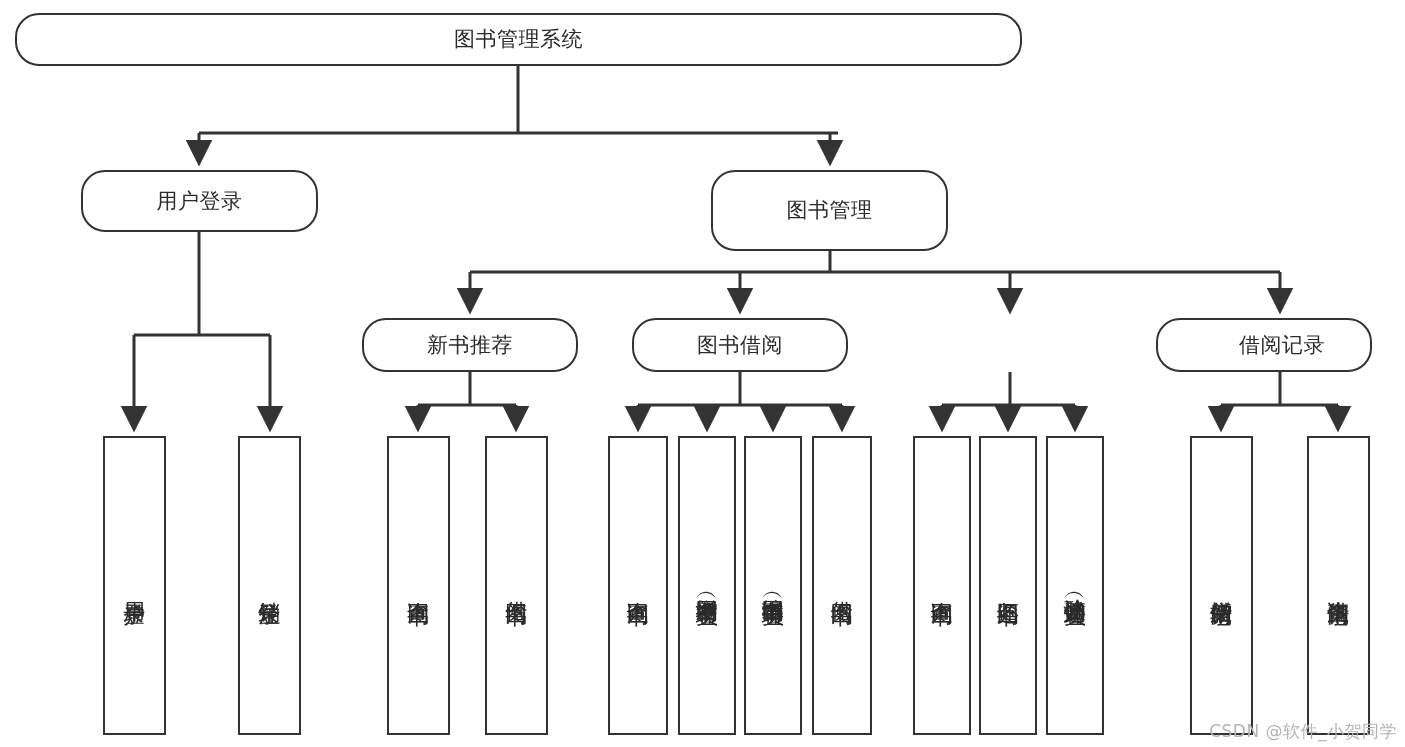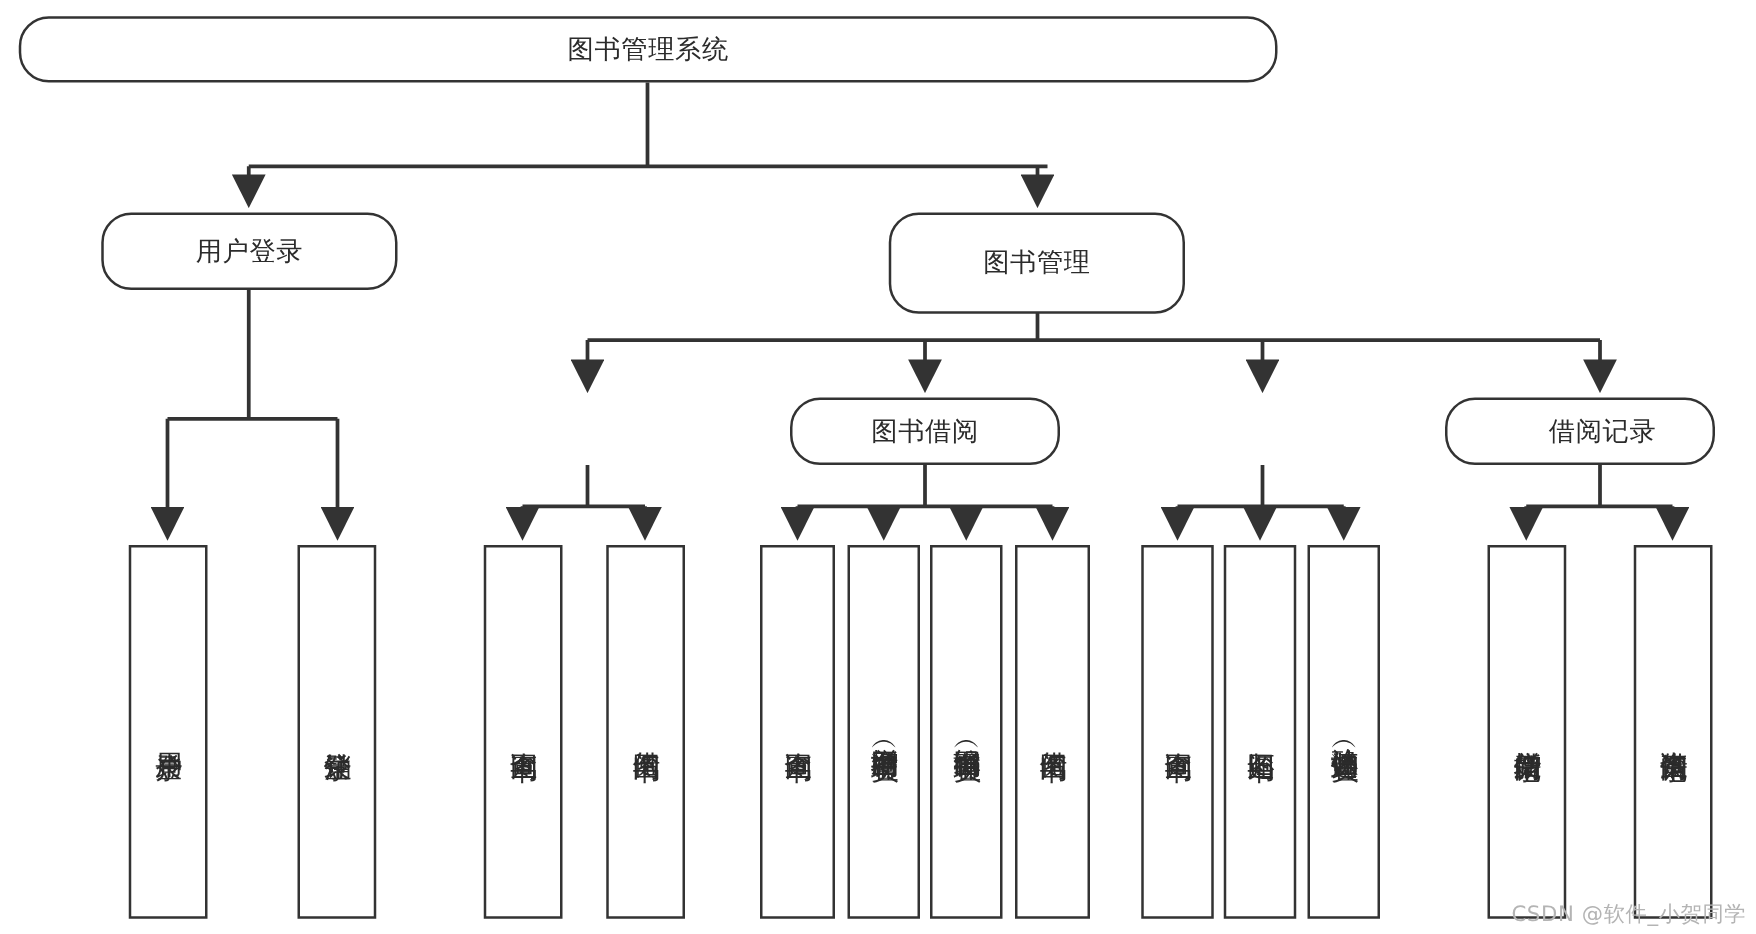--- a/index.html
+++ b/index.html
@@ -123,20 +123,21 @@
       <path d="M 1221 405 L 1221 428" marker-end="url(#arrow)"></path>
       <path d="M 1338 405 L 1338 428" marker-end="url(#arrow)"></path>
     </g>
   </svg>
 
   <div class="node node-h" id="node-root" style="left: 15px; top: 13px; width: 1007px; height: 53px; border-color: rgb(51, 51, 51); background: rgb(255, 255, 255); color: rgb(43, 43, 43);">图书管理系统</div>
 
   <div class="node node-h" style="left: 81px; top: 170px; width: 237px; height: 62px; border-color: rgb(51, 51, 51); background: rgb(255, 255, 255); color: rgb(43, 43, 43);">用户登录</div>
   <div class="node node-h" style="left: 711px; top: 170px; width: 237px; height: 81px; border-color: rgb(51, 51, 51); background: rgb(255, 255, 255); color: rgb(43, 43, 43);">图书管理</div>
 
+  <div class="node node-h" style="left: 362px; top: 318px; width: 216px; height: 54px; border-color: rgb(51, 51, 51); background: rgb(255, 255, 255); color: rgb(43, 43, 43);">新书推荐</div>
   <div class="node node-h" style="left: 632px; top: 318px; width: 216px; height: 54px; border-color: rgb(51, 51, 51); background: rgb(255, 255, 255); color: rgb(43, 43, 43);">图书借阅</div>
   <div class="node node-h" style="left: 1156px; top: 318px; width: 216px; height: 54px; border-color: rgb(51, 51, 51); background: rgb(255, 255, 255); color: rgb(43, 43, 43); padding-left: 36px;">借阅记录</div>
 
   <div class="node node-v" style="left: 103px; top: 436px; width: 63px; height: 299px; border-color: rgb(51, 51, 51); background: rgb(255, 255, 255); color: rgb(43, 43, 43);">
       <span>用户登录</span>
     </div>
   <div class="node node-v" style="left: 238px; top: 436px; width: 63px; height: 299px; border-color: rgb(51, 51, 51); background: rgb(255, 255, 255); color: rgb(43, 43, 43);">
       <span>注销登录</span>
     </div>
   <div class="node node-v" style="left: 387px; top: 436px; width: 63px; height: 299px; border-color: rgb(51, 51, 51); background: rgb(255, 255, 255); color: rgb(43, 43, 43);">

